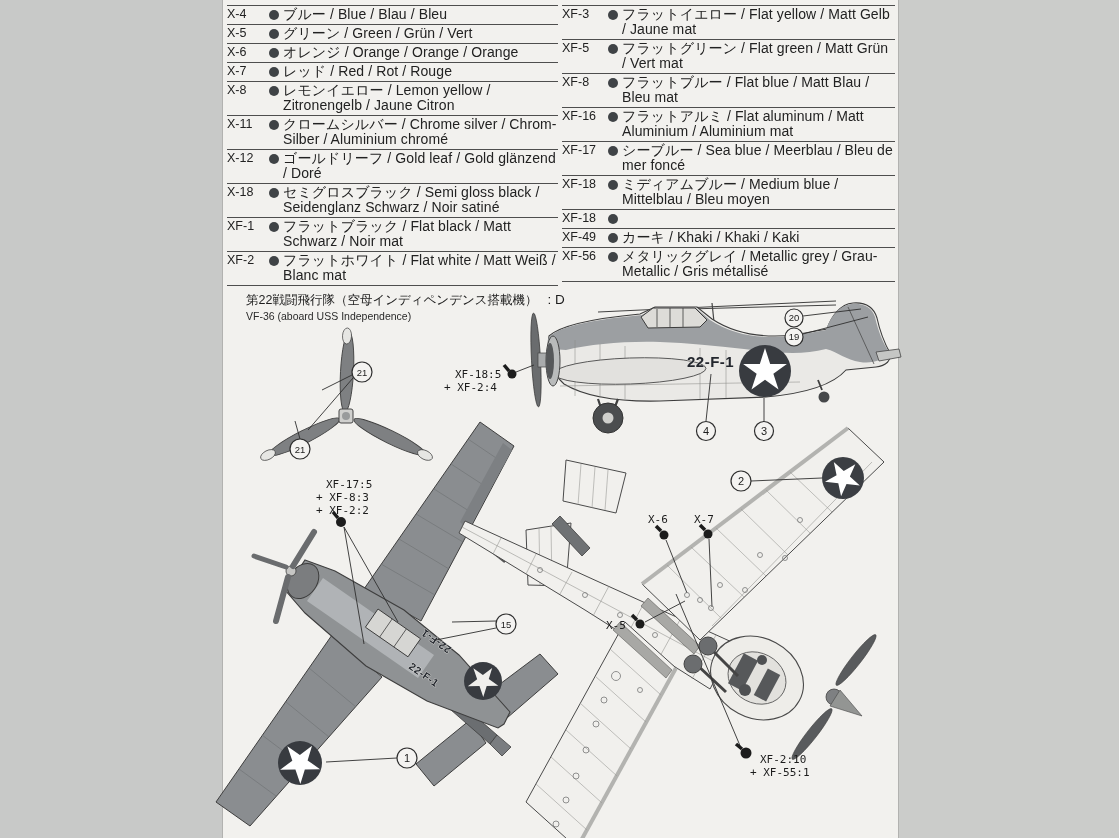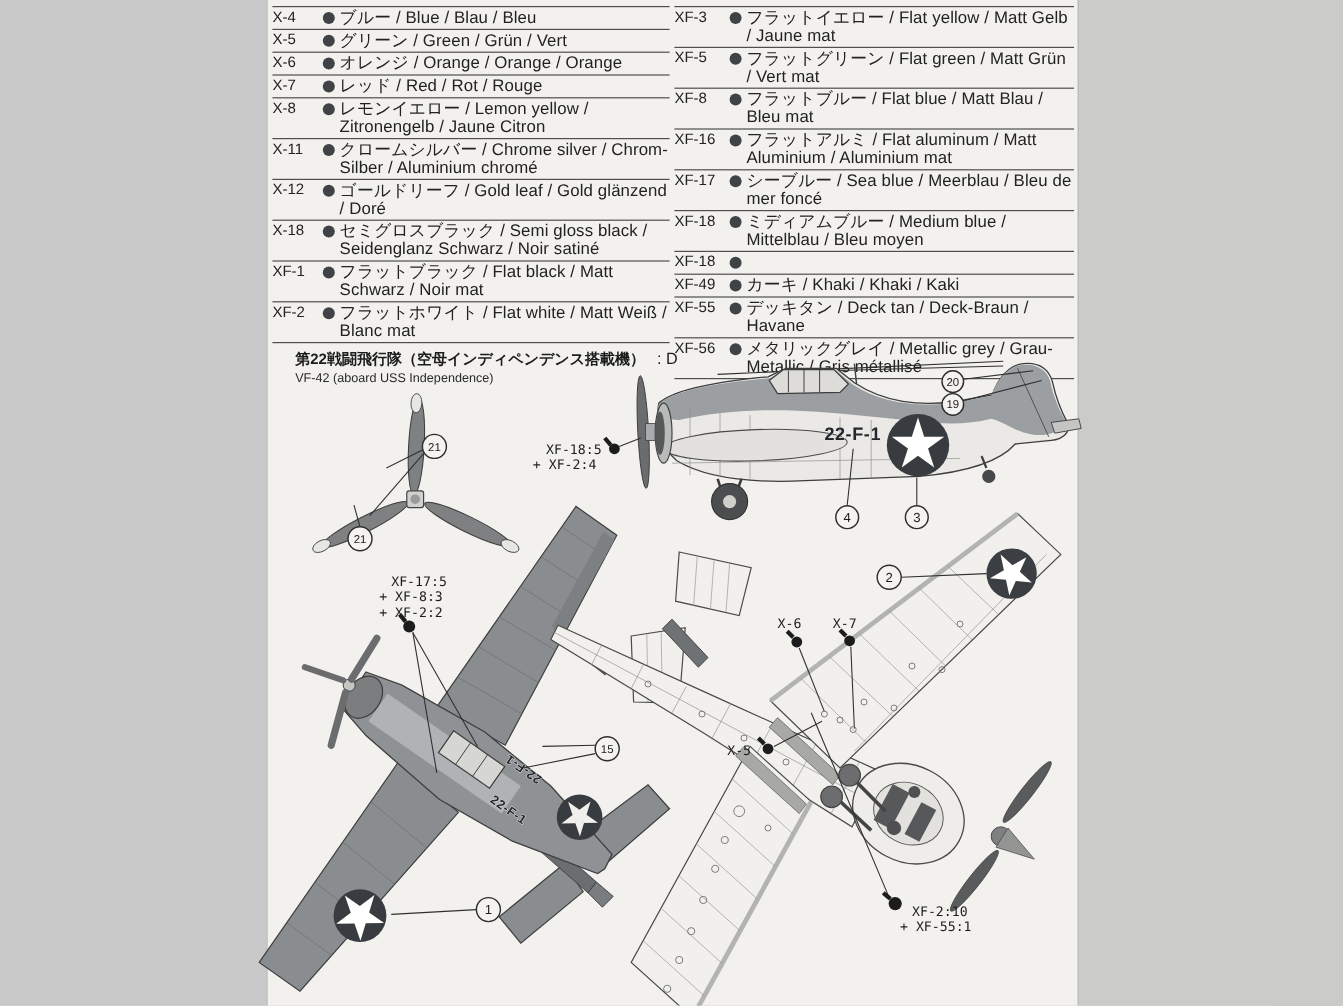--- a/index.html
+++ b/index.html
@@ -16,21 +16,21 @@
   #pcol1{left:227px;width:331px;}
   #pcol2{left:562px;width:333px;}
   .prow{display:flex;align-items:flex-start;border-bottom:1px solid #4e4e4e;
         padding:1px 0 2px 0;color:#222;}
   .pcode{flex:0 0 auto;width:42px;font-size:12.5px;line-height:15px;}
   #pcol2 .pcode{width:46px;}
   .pdot{flex:0 0 auto;width:10px;height:10px;border-radius:50%;margin:2.5px 4px 0 0;}
   .plabel{flex:1 1 auto;font-size:14px;line-height:15px;letter-spacing:0.1px;}
   
   #scheme-header{position:absolute;left:246px;top:290px;color:#1d1d1d;white-space:nowrap;}
-  #scheme-title-ja{font-size:12.5px;font-weight:bold;text-align:right;}
+  #scheme-title-ja{font-size:12.5px;font-weight:normal;text-align:right;}
   #scheme-letter{font-size:13.5px;margin-left:10px;}
   #scheme-subtitle{font-size:10.5px;margin-top:1px;color:#2a2a2a;}
   svg text{user-select:none;}
   .mix-label{font-family:"DejaVu Sans Mono","Liberation Mono",monospace;
              font-size:11px;fill:#1d1d1d;}
   .callout-circle{fill:#f4f3f1;stroke:#2e2e2e;stroke-width:1.2;}
   .callout-num{font-size:11px;fill:#1d1d1d;text-anchor:middle;}
   .callout-num.small{font-size:9.5px;}
   .leader{stroke:#2f2f2f;stroke-width:0.9;fill:none;}
   .rib{stroke:#6d7072;stroke-width:0.6;fill:none;}
@@ -134,36 +134,31 @@
       <div class="prow">
         <div class="pcode">XF-18</div>
         <div class="pdot" style="background: rgb(63, 67, 70);"></div>
       </div>
       <div class="prow">
         <div class="pcode">XF-49</div>
         <div class="pdot" style="background: rgb(63, 67, 70);"></div>
         <div class="plabel">カーキ / Khaki / Khaki / Kaki</div>
       </div>
       <div class="prow">
-        <div class="pcode">XF-55</div>
-        <div class="pdot" style="background: rgb(63, 67, 70);"></div>
-        <div class="plabel">デッキタン / Deck tan / Deck-Braun / Havane</div>
-      </div>
-      <div class="prow">
         <div class="pcode">XF-56</div>
         <div class="pdot" style="background: rgb(63, 67, 70);"></div>
         <div class="plabel">メタリックグレイ / Metallic grey / Grau-Metallic / Gris métallisé</div>
       </div>
     </div>
 
   <div id="scheme-header">
     <div>
       <span id="scheme-title-ja">第22戦闘飛行隊（空母インディペンデンス搭載機）</span><span id="scheme-letter">: D</span>
     </div>
-    <div id="scheme-subtitle">VF-42 (aboard USS Independence)</div>
+    <div id="scheme-subtitle">VF-36 (aboard USS Independence)</div>
   </div>
 
   <svg width="1119" height="838" viewBox="0 0 1119 838" style="position:absolute;left:0;top:0;">
     <defs>
       <path id="star5" d="M0,-20L4.49,-6.18L19.02,-6.18L7.27,2.36L11.76,16.18L0,7.64L-11.76,16.18L-7.27,2.36L-19.02,-6.18L-4.49,-6.18Z"></path>
     </defs>
 
     <g>
       <line class="leader" x1="598" y1="312" x2="836" y2="301"></line>
       <line class="leader" x1="652" y1="310" x2="836" y2="305"></line>

